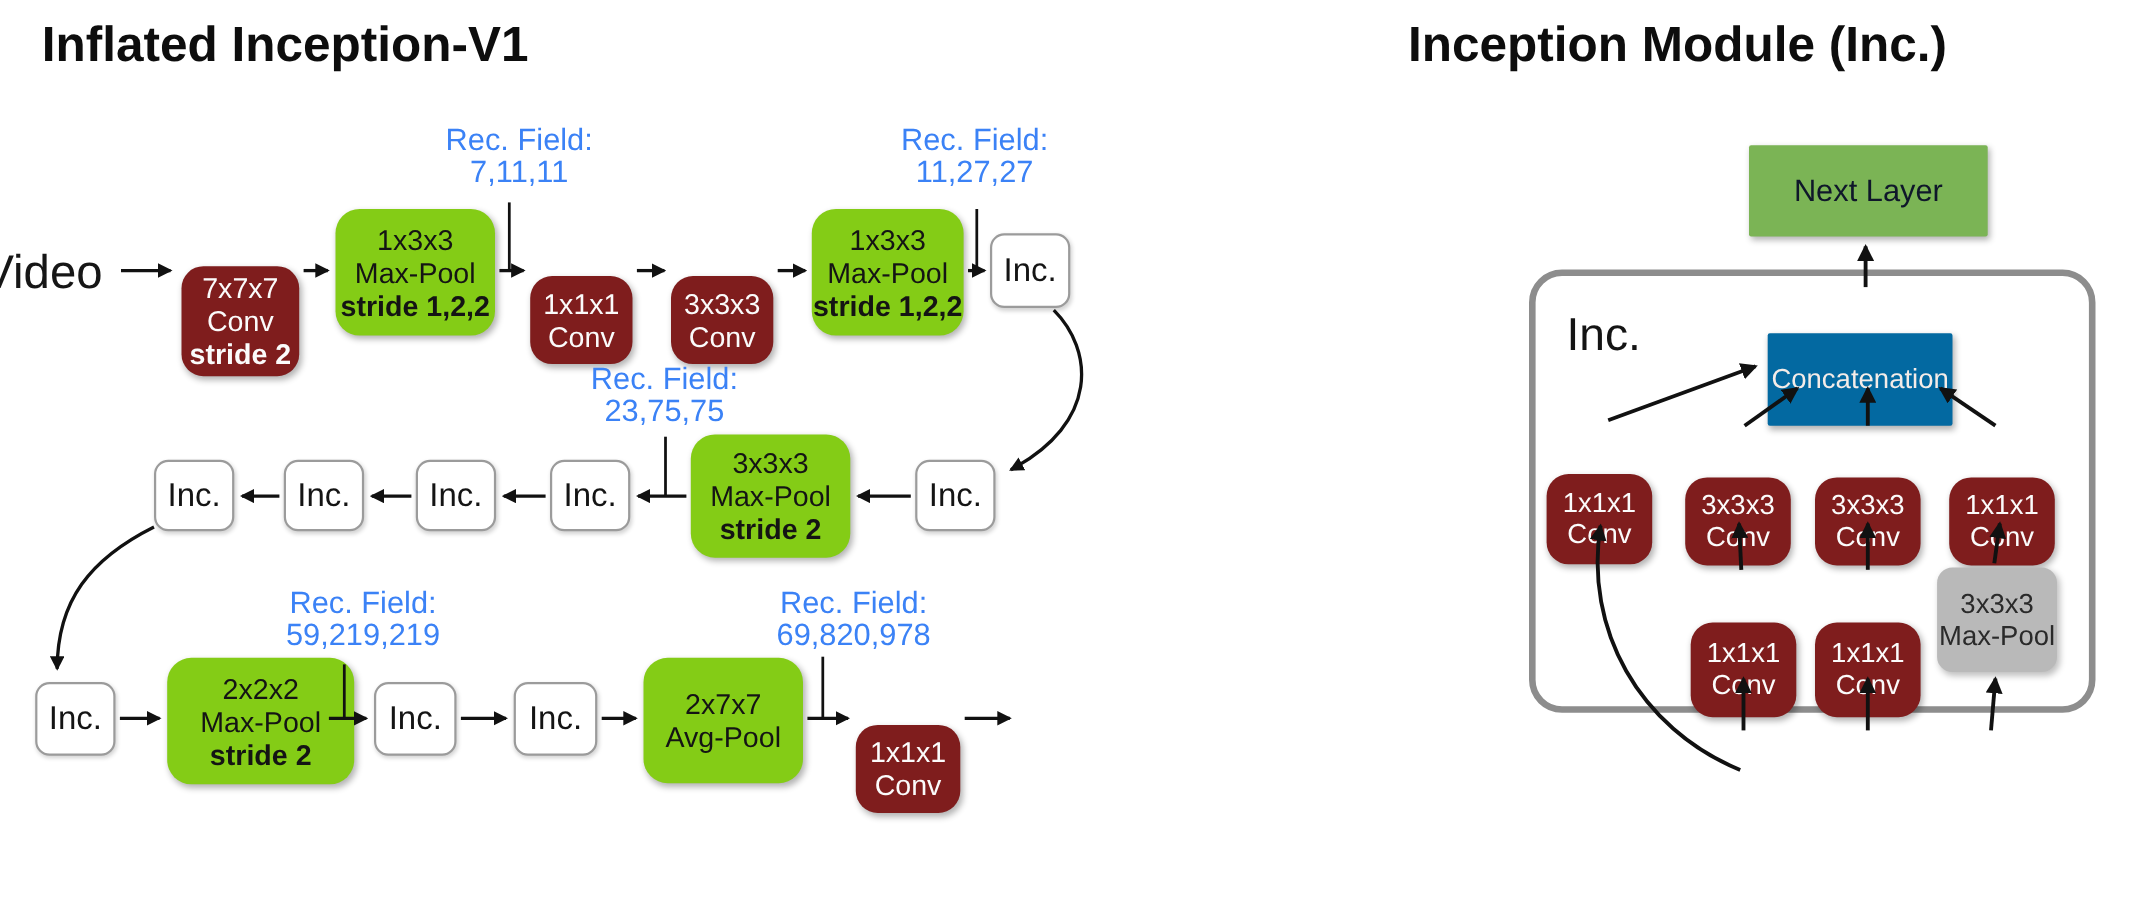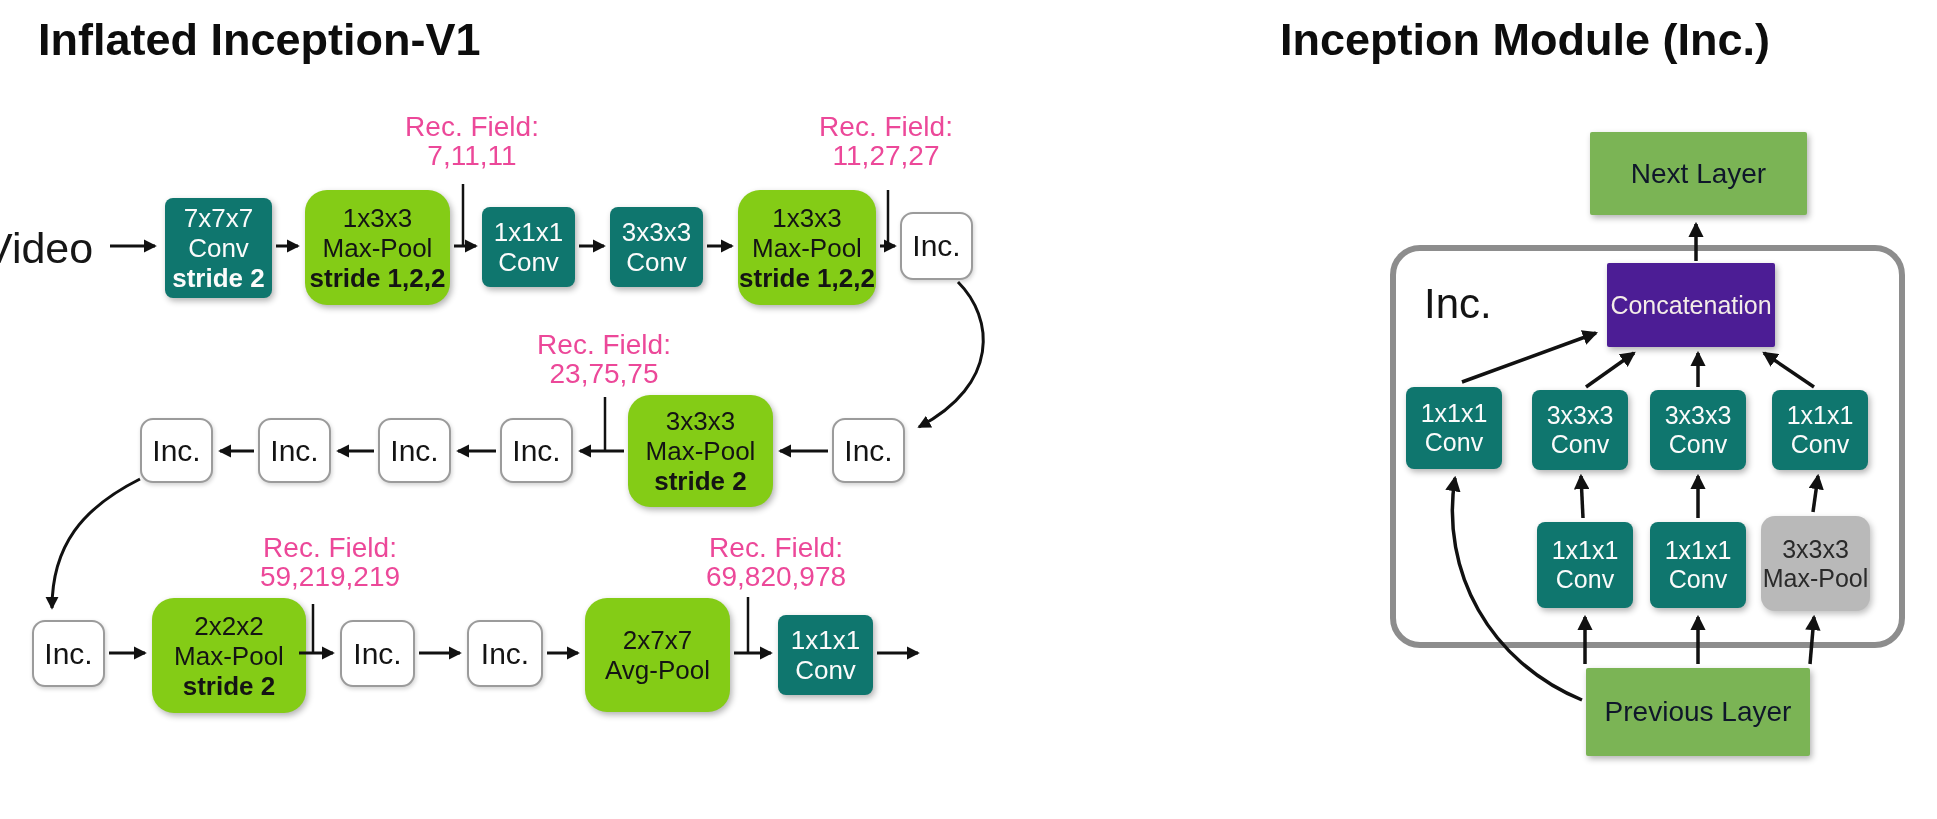--- a/index.html
+++ b/index.html
@@ -4,32 +4,32 @@
 <style>
   html,body{margin:0;padding:0;background:#fff;}
   #stage{position:relative;width:1937px;height:819px;background:#ffffff;overflow:hidden;
          font-family:"Liberation Sans","DejaVu Sans",sans-serif;color:#111;}
   .title{position:absolute;font-size:45px;font-weight:bold;letter-spacing:0;color:#0d0d0d;white-space:nowrap;}
   .io-label{position:absolute;font-size:43px;color:#161616;white-space:nowrap;}
   .box{position:absolute;display:flex;flex-direction:column;align-items:center;justify-content:center;
        text-align:center;box-sizing:border-box;z-index:2;}
   .box .ln{font-size:26px;line-height:30px;white-space:nowrap;}
   .box .ln.b{font-weight:bold;}
-  .blue{background:#0f766e;color:#fbfbfb;border-radius:8px;box-shadow:2px 3px 6px rgba(0,0,0,0.30);}
+  .blue{background:#7f1d1d;color:#fbfbfb;border-radius:20px;box-shadow:2px 3px 6px rgba(0,0,0,0.30);margin-top:44px;}
   .grayb{background:#84cc16;color:#141414;border-radius:22px;box-shadow:2px 3px 6px rgba(0,0,0,0.30);}
   .grayl{background:#B9B9B9;color:#2a2a2a;border-radius:14px;box-shadow:2px 3px 6px rgba(0,0,0,0.25);}
   .incbox{background:#ffffff;border:2px solid #9b9b9b;border-radius:13px;color:#141414;
           box-shadow:1px 2px 4px rgba(0,0,0,0.18);}
   .incbox .ln{font-size:30px;}
   .green{background:#7BB455;color:#0f172a;border-radius:2px;box-shadow:2px 3px 6px rgba(0,0,0,0.30);}
   .green .ln{font-size:28px;}
-  .red{background:#4c1d95;color:#F4ECE8;border-radius:2px;box-shadow:2px 3px 6px rgba(0,0,0,0.30);}
+  .red{background:#0369a1;color:#F4ECE8;border-radius:2px;box-shadow:2px 3px 6px rgba(0,0,0,0.30);margin-top:40px;}
   .red .ln{font-size:25px;}
   .mbox .ln{font-size:25px;line-height:29px;}
-  .rf{position:absolute;text-align:center;font-size:28px;line-height:29px;color:#ec4899;
+  .rf{position:absolute;text-align:center;font-size:28px;line-height:29px;color:#3b82f6;
       transform:translateX(-50%);white-space:nowrap;z-index:2;}
   .module-border{position:absolute;left:1390px;top:245px;width:515px;height:403px;
       border:6px solid #8D8D8D;border-radius:30px;box-sizing:border-box;z-index:1;background:transparent;}
   .module-inc-label{position:absolute;left:1424px;top:280px;font-size:42px;color:#141414;z-index:2;}
   svg.wires{position:absolute;left:0;top:0;z-index:3;pointer-events:none;}
 </style>
 </head>
 <body>
 
 <div id="stage">
@@ -96,21 +96,21 @@
     <div class="ln">Inc.</div>
   </div>
   <div class="rf" style="left:604px;top:330px;">
     <div>Rec. Field:</div>
     <div>23,75,75</div>
   </div>
 
   <div class="box incbox" style="left:32px;top:620px;width:73px;height:67px;">
     <div class="ln">Inc.</div>
   </div>
-  <div class="box grayb" style="left:152px;top:598px;width:154px;height:115px;">
+  <div class="box grayb" style="left:152px;top:598px;width:170px;height:115px;">
     <div class="ln">2x2x2</div>
     <div class="ln">Max-Pool</div>
     <div class="ln b">stride 2</div>
   </div>
   <div class="box incbox" style="left:340px;top:620px;width:75px;height:67px;">
     <div class="ln">Inc.</div>
   </div>
   <div class="box incbox" style="left:467px;top:620px;width:76px;height:67px;">
     <div class="ln">Inc.</div>
   </div>
@@ -164,23 +164,20 @@
   </div>
   <div class="box blue mbox" style="left:1650px;top:522px;width:96px;height:86px;">
     <div class="ln">1x1x1</div>
     <div class="ln">Conv</div>
   </div>
   <div class="box grayl mbox" style="left:1761px;top:516px;width:109px;height:95px;">
     <div class="ln">3x3x3</div>
     <div class="ln">Max-Pool</div>
   </div>
 
-  <div class="box green" style="left:1586px;top:668px;width:224px;height:88px;">
-    <div class="ln">Previous Layer</div>
-  </div>
 
   <svg class="wires" width="1937" height="819" viewBox="0 0 1937 819">
     <defs>
       <marker id="ah" viewBox="0 0 10 10" refX="8.6" refY="5" markerWidth="4.4" markerHeight="4.4" orient="auto">
         <path d="M0,0 L10,5 L0,10 z" fill="#111"></path>
       </marker>
     </defs>
     <g stroke="#111" stroke-width="3" fill="none">
 
       <line x1="110" y1="246" x2="155" y2="246" marker-end="url(#ah)"></line>

